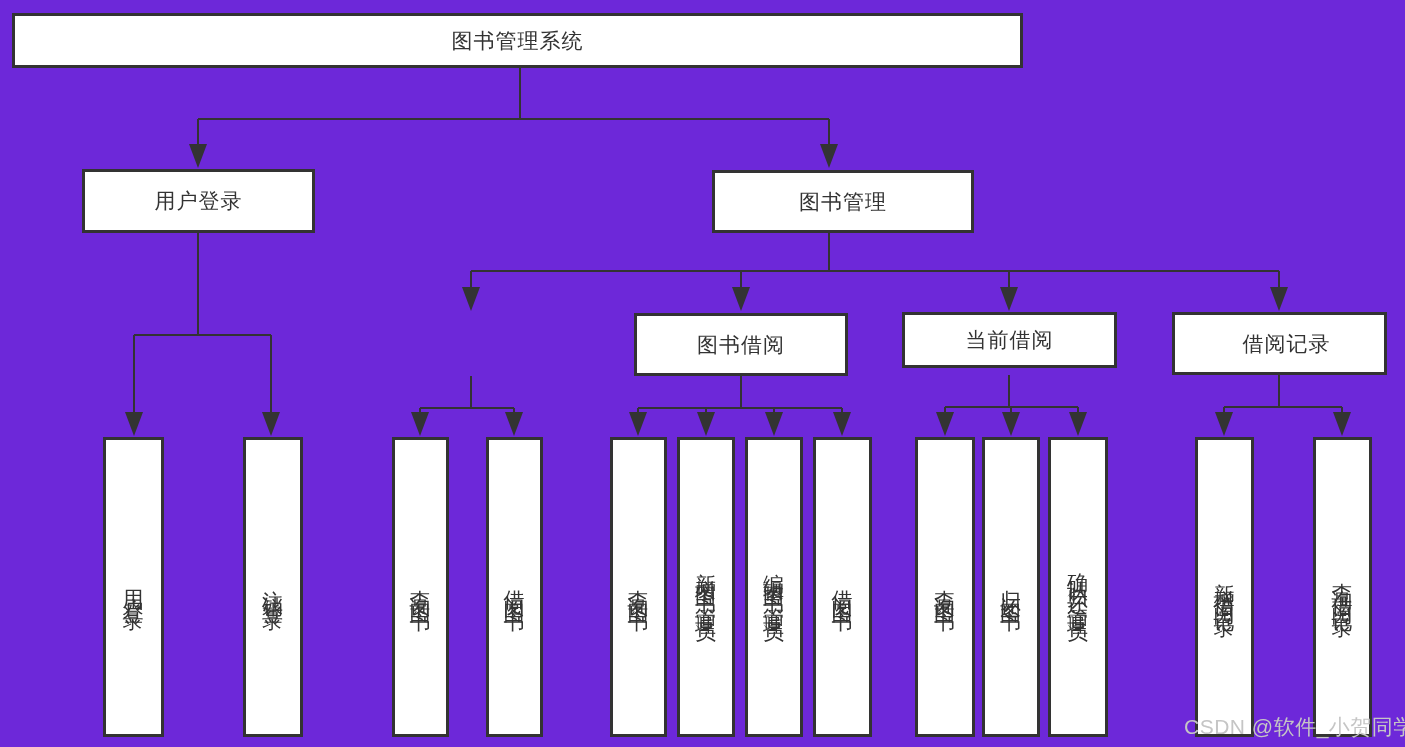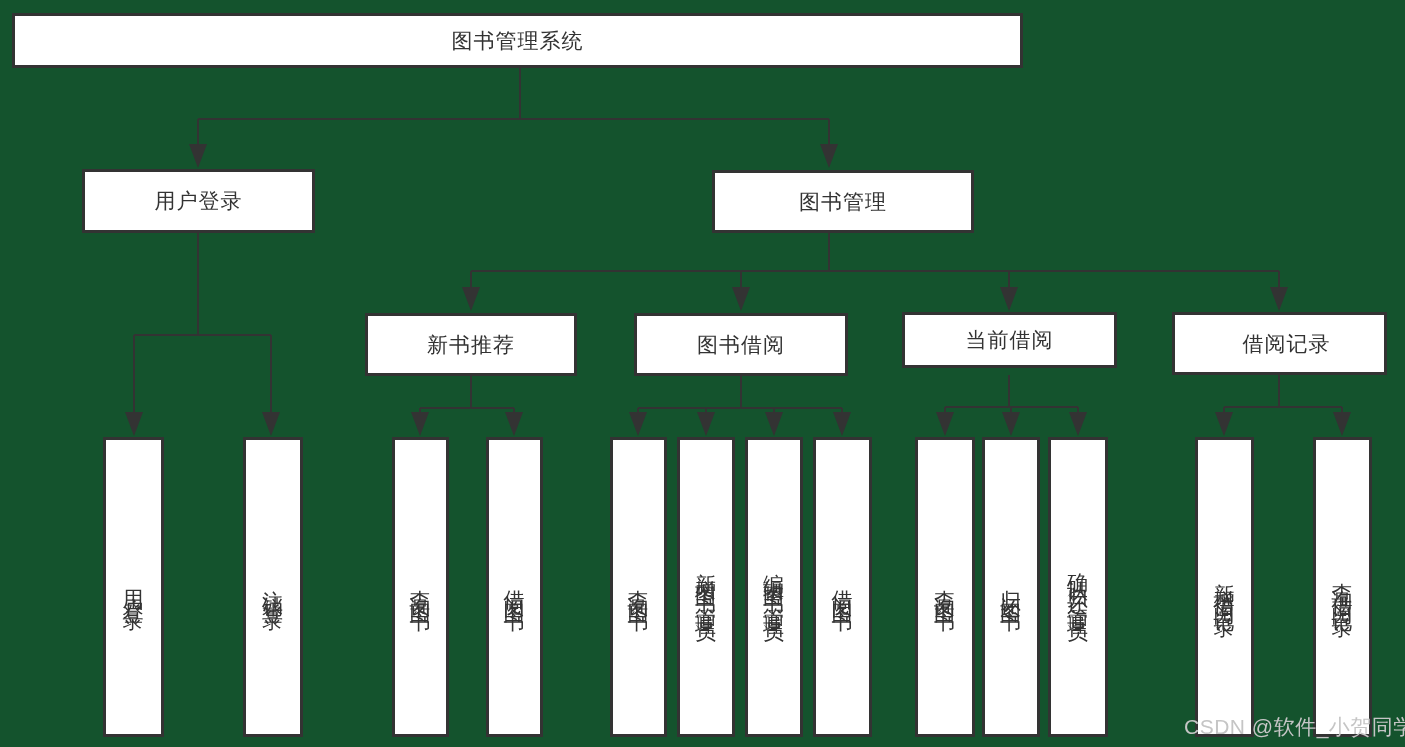--- a/index.html
+++ b/index.html
@@ -1,20 +1,20 @@
 <!DOCTYPE html>
 <html><head>
 <meta charset="utf-8">
 <style>
   html, body { margin: 0; padding: 0; background: #ffffff; }
   .stage {
     position: relative;
     width: 1405px;
     height: 747px;
-    background: #14532d;
+    background: #6d28d9;
     font-family: "Liberation Sans", sans-serif;
     overflow: hidden;
   }
   .connectors {
     position: absolute;
     left: 0; top: 0;
     width: 1405px; height: 747px;
     pointer-events: none;
   }
   .box {
@@ -97,23 +97,20 @@
     <span class="h-label">图书管理系统</span>
   </div>
 
   <div class="box" style="left:82px; top:169px; width:233px; height:64px;">
     <span class="h-label">用户登录</span>
   </div>
   <div class="box" style="left:712px; top:170px; width:262px; height:63px;">
     <span class="h-label">图书管理</span>
   </div>
 
-  <div class="box" style="left:365px; top:313px; width:212px; height:63px;">
-    <span class="h-label">新书推荐</span>
-  </div>
   <div class="box" style="left:634px; top:313px; width:214px; height:63px;">
     <span class="h-label">图书借阅</span>
   </div>
   <div class="box" style="left:902px; top:312px; width:215px; height:56px;">
     <span class="h-label">当前借阅</span>
   </div>
   <div class="box" style="left:1172px; top:312px; width:215px; height:63px;padding-left:14px;">
     <span class="h-label">借阅记录</span>
   </div>
 

